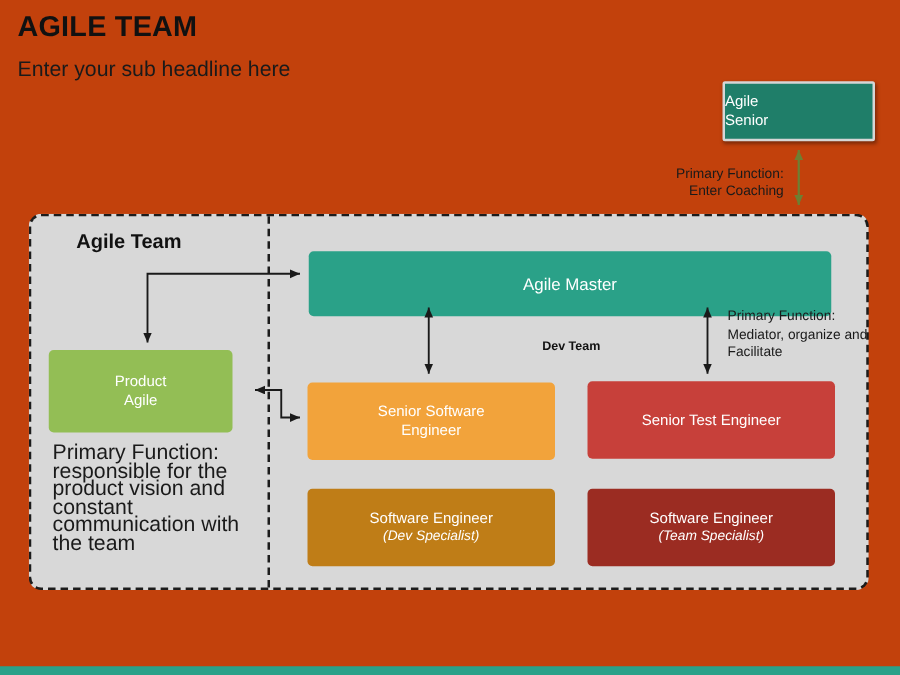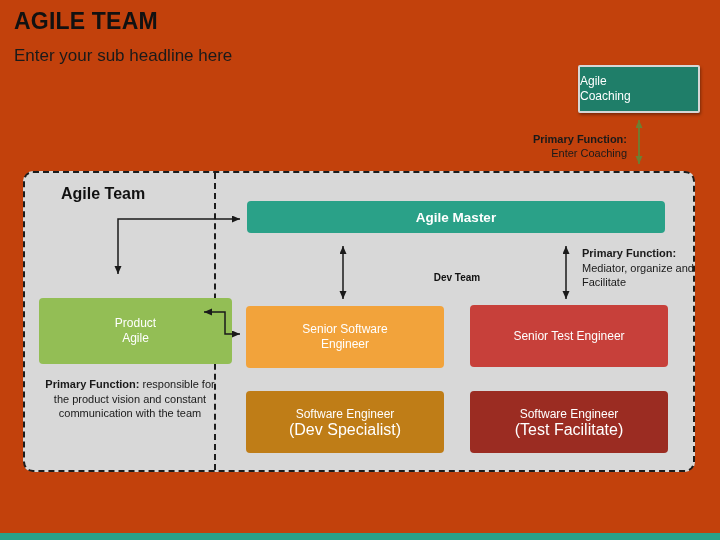--- a/index.html
+++ b/index.html
@@ -16,48 +16,48 @@
   .mgr-note{position:absolute;left:500px;top:132px;width:127px;text-align:right;font-size:11px;line-height:14px;color:#1a1a1a;}
 
   .team-panel{position:absolute;left:23px;top:171px;width:672px;height:301px;box-sizing:border-box;
     border:2px dashed #1c1c1c;border-radius:10px;}
   .panel-label{position:absolute;left:36px;top:12px;font-size:16px;font-weight:bold;color:#111111;}
   .divider{position:absolute;left:189px;top:0;bottom:0;width:0;border-left:2px dashed #1c1c1c;}
 
   .tbox{position:absolute;box-sizing:border-box;border-radius:4px;color:#ffffff;
     display:flex;flex-direction:column;align-items:center;justify-content:center;
     font-size:12px;line-height:15px;text-align:center;}
-  .box-master{left:222px;top:28px;width:418px;height:32px;font-size:13.5px;font-weight:bold;}
-  .box-po{left:14px;top:125px;width:193px;height:66px;}
+  .box-master{left:222px;top:28px;width:418px;height:52px;font-size:13.5px;font-weight:normal;}
+  .box-po{left:14px;top:107px;width:147px;height:66px;}
   .box-r1c1{left:221px;top:133px;width:198px;height:62px;}
   .box-r1c2{left:445px;top:132px;width:198px;height:62px;}
   .box-r2c1{left:221px;top:218px;width:198px;height:62px;}
   .box-r2c2{left:445px;top:218px;width:198px;height:62px;}
-  .line2-italic .l2{font-size:16px;}
+  .line2-italic .l2{font-style:italic;font-size:11px;}
 
   .devteam-label{position:absolute;left:392px;top:99px;width:80px;text-align:center;
     font-size:10px;font-weight:bold;color:#111111;}
   .right-note{position:absolute;left:557px;top:73px;width:114px;font-size:11px;line-height:14.5px;color:#1a1a1a;text-align:left;}
-  .po-note{position:absolute;left:17px;top:182px;width:176px;font-size:11px;line-height:14.5px;color:#1a1a1a;text-align:center;margin-top:22px;}
-  .bold{font-weight:bold;}
+  .po-note{position:absolute;left:17px;top:182px;width:176px;font-size:17px;line-height:14.5px;color:#1a1a1a;text-align:left;}
+  .bold{font-weight:normal;}
 
   .overlay{position:absolute;left:0;top:0;width:720px;height:540px;pointer-events:none;}
   .bottom-bar{position:absolute;left:0;top:533px;width:720px;height:7px;}
 </style>
 </head>
 <body>
 
 <div class="slide">
 
   <h1 class="page-title">AGILE TEAM</h1>
   <div class="page-subtitle">Enter your sub headline here</div>
 
   <div class="mgr-box" style="background-color: rgb(31, 126, 105);">
     <div>Agile</div>
-    <div>Coaching</div>
+    <div>Senior</div>
   </div>
 
   <div class="mgr-note">
     <div class="bold">Primary Function:</div>
     <div>Enter Coaching</div>
   </div>
 
   <div class="team-panel" style="background-color: rgb(216, 216, 216);">
     <div class="panel-label">Agile Team</div>
     <div class="divider"></div>
@@ -92,21 +92,21 @@
       <div>Engineer</div>
     </div>
 
     <div class="tbox box-r2c1 line2-italic" style="background-color: rgb(191, 125, 23);">
       <div>Software Engineer</div>
       <div class="l2">(Dev Specialist)</div>
     </div>
 
     <div class="tbox box-r2c2 line2-italic" style="background-color: rgb(155, 44, 34);">
       <div>Software Engineer</div>
-      <div class="l2">(Test Facilitate)</div>
+      <div class="l2">(Team Specialist)</div>
     </div>
   </div>
 
   <svg class="overlay" width="720" height="540" viewBox="0 0 720 540" xmlns="http://www.w3.org/2000/svg">
     <defs>
       <marker id="ahBlack" markerWidth="9" markerHeight="8" refX="8" refY="3.5" orient="auto-start-reverse" markerUnits="userSpaceOnUse">
         <path d="M0,0 L8,3.5 L0,7 Z" fill="#1a1a1a"></path>
       </marker>
       <marker id="ahOlive" markerWidth="9" markerHeight="8" refX="8" refY="3.5" orient="auto-start-reverse" markerUnits="userSpaceOnUse">
         <path d="M0,0 L8,3.5 L0,7 Z" fill="#6d7f33"></path>

